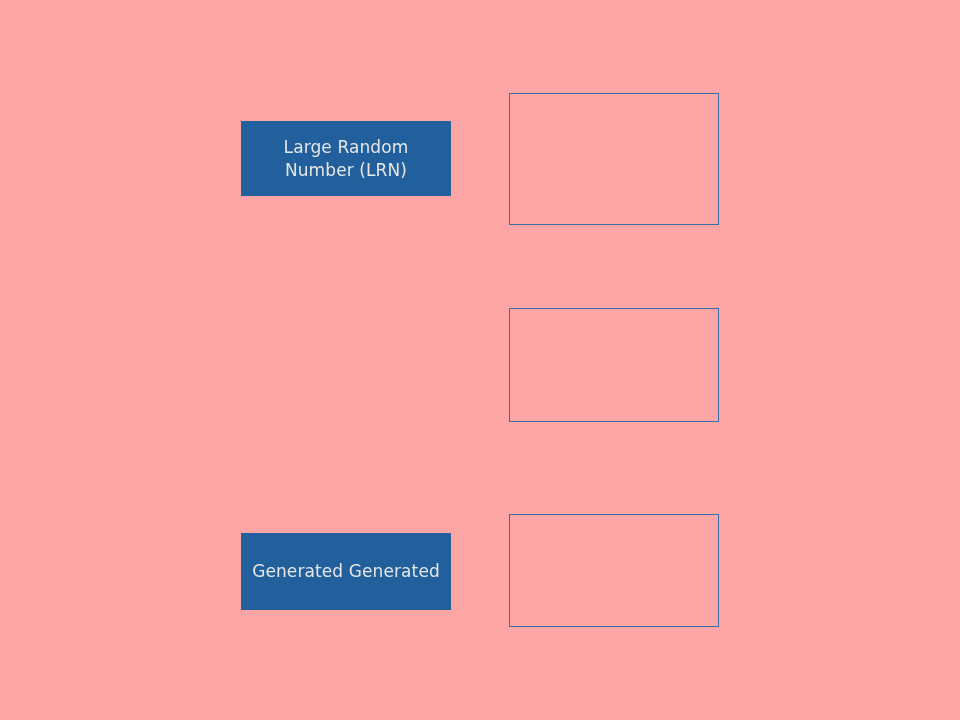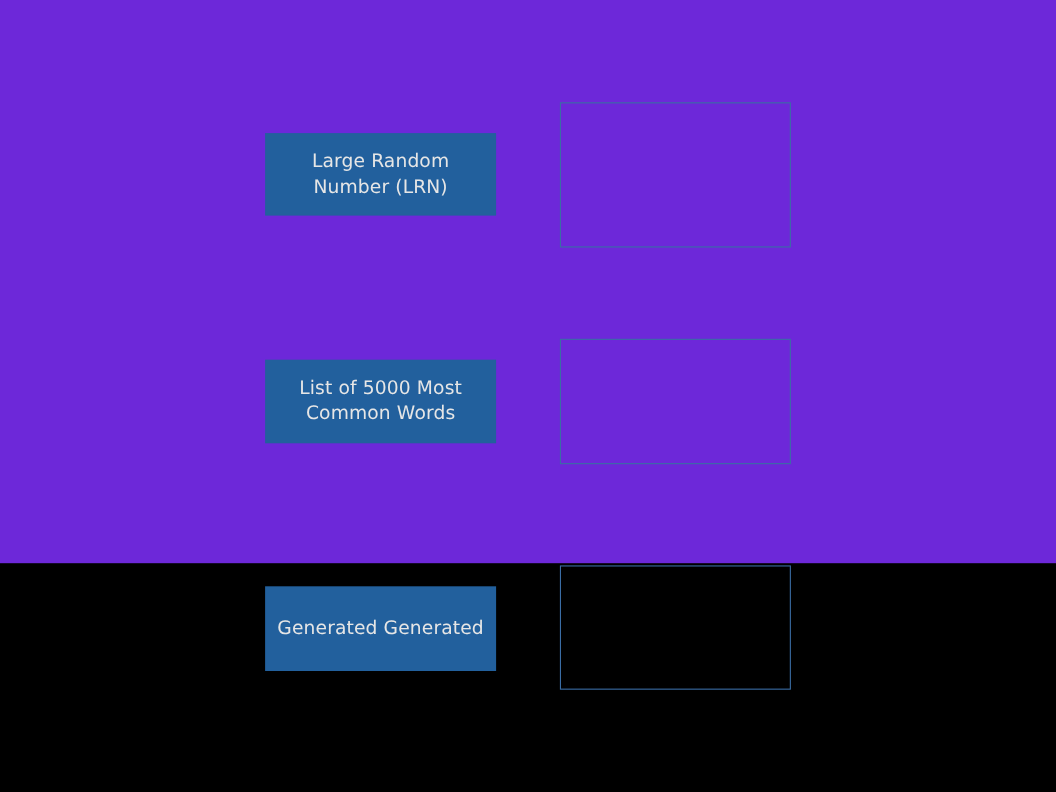--- a/index.html
+++ b/index.html
@@ -12,22 +12,22 @@
     height: 720px;
     overflow: hidden;
     font-family: "DejaVu Sans", "Liberation Sans", sans-serif;
     position: relative;
   }
   #canvas {
     position: absolute;
     left: 0;
     top: 0;
     width: 960px;
-    height: 512px;
-    background: #6d28d9;
+    height: 720px;
+    background: #fca5a5;
   }
   .node {
     position: absolute;
     box-sizing: border-box;
     display: flex;
     align-items: center;
     justify-content: center;
     text-align: center;
   }
   .node-filled {
@@ -54,24 +54,20 @@
 </head>
 <body>
 
 <div id="canvas">
 
   <div class="node node-filled" style="left:241px; top:121px; width:210px; height:75px;">
     <span class="node-label">Large Random
 Number (LRN)</span>
   </div>
 
-  <div class="node node-filled" style="left:241px; top:327px; width:210px; height:76px;">
-    <span class="node-label">List of 5000 Most
-Common Words</span>
-  </div>
 
   <div class="node node-filled" style="left:241px; top:533px; width:210px; height:77px;">
     <span class="node-label">Generated Generated</span>
   </div>
 
   <div class="node node-outline" style="left:509px; top:93px; width:210px; height:132px;">
     <span class="node-label"></span>
   </div>
 
   <div class="node node-outline" style="left:509px; top:308px; width:210px; height:114px;">

